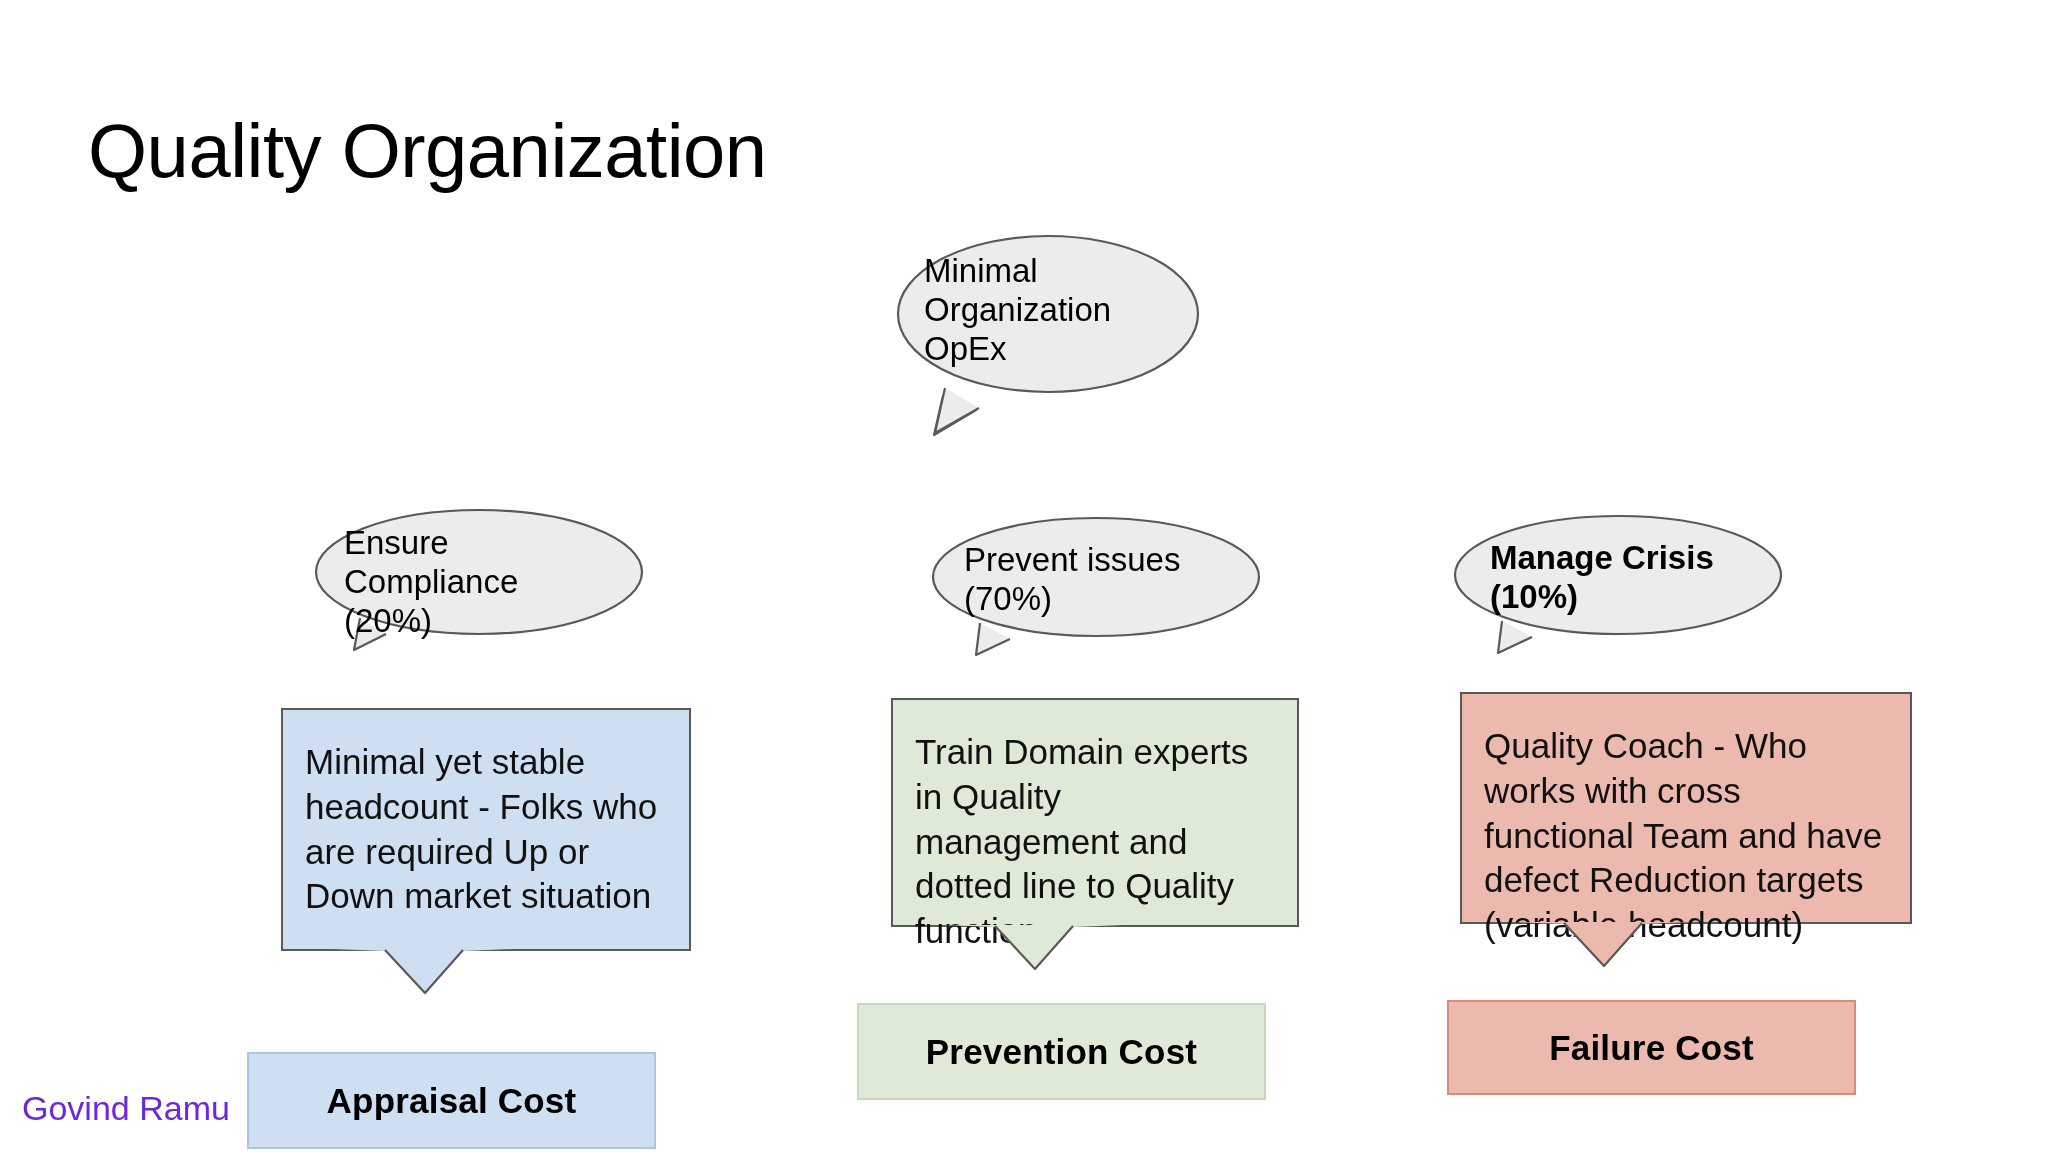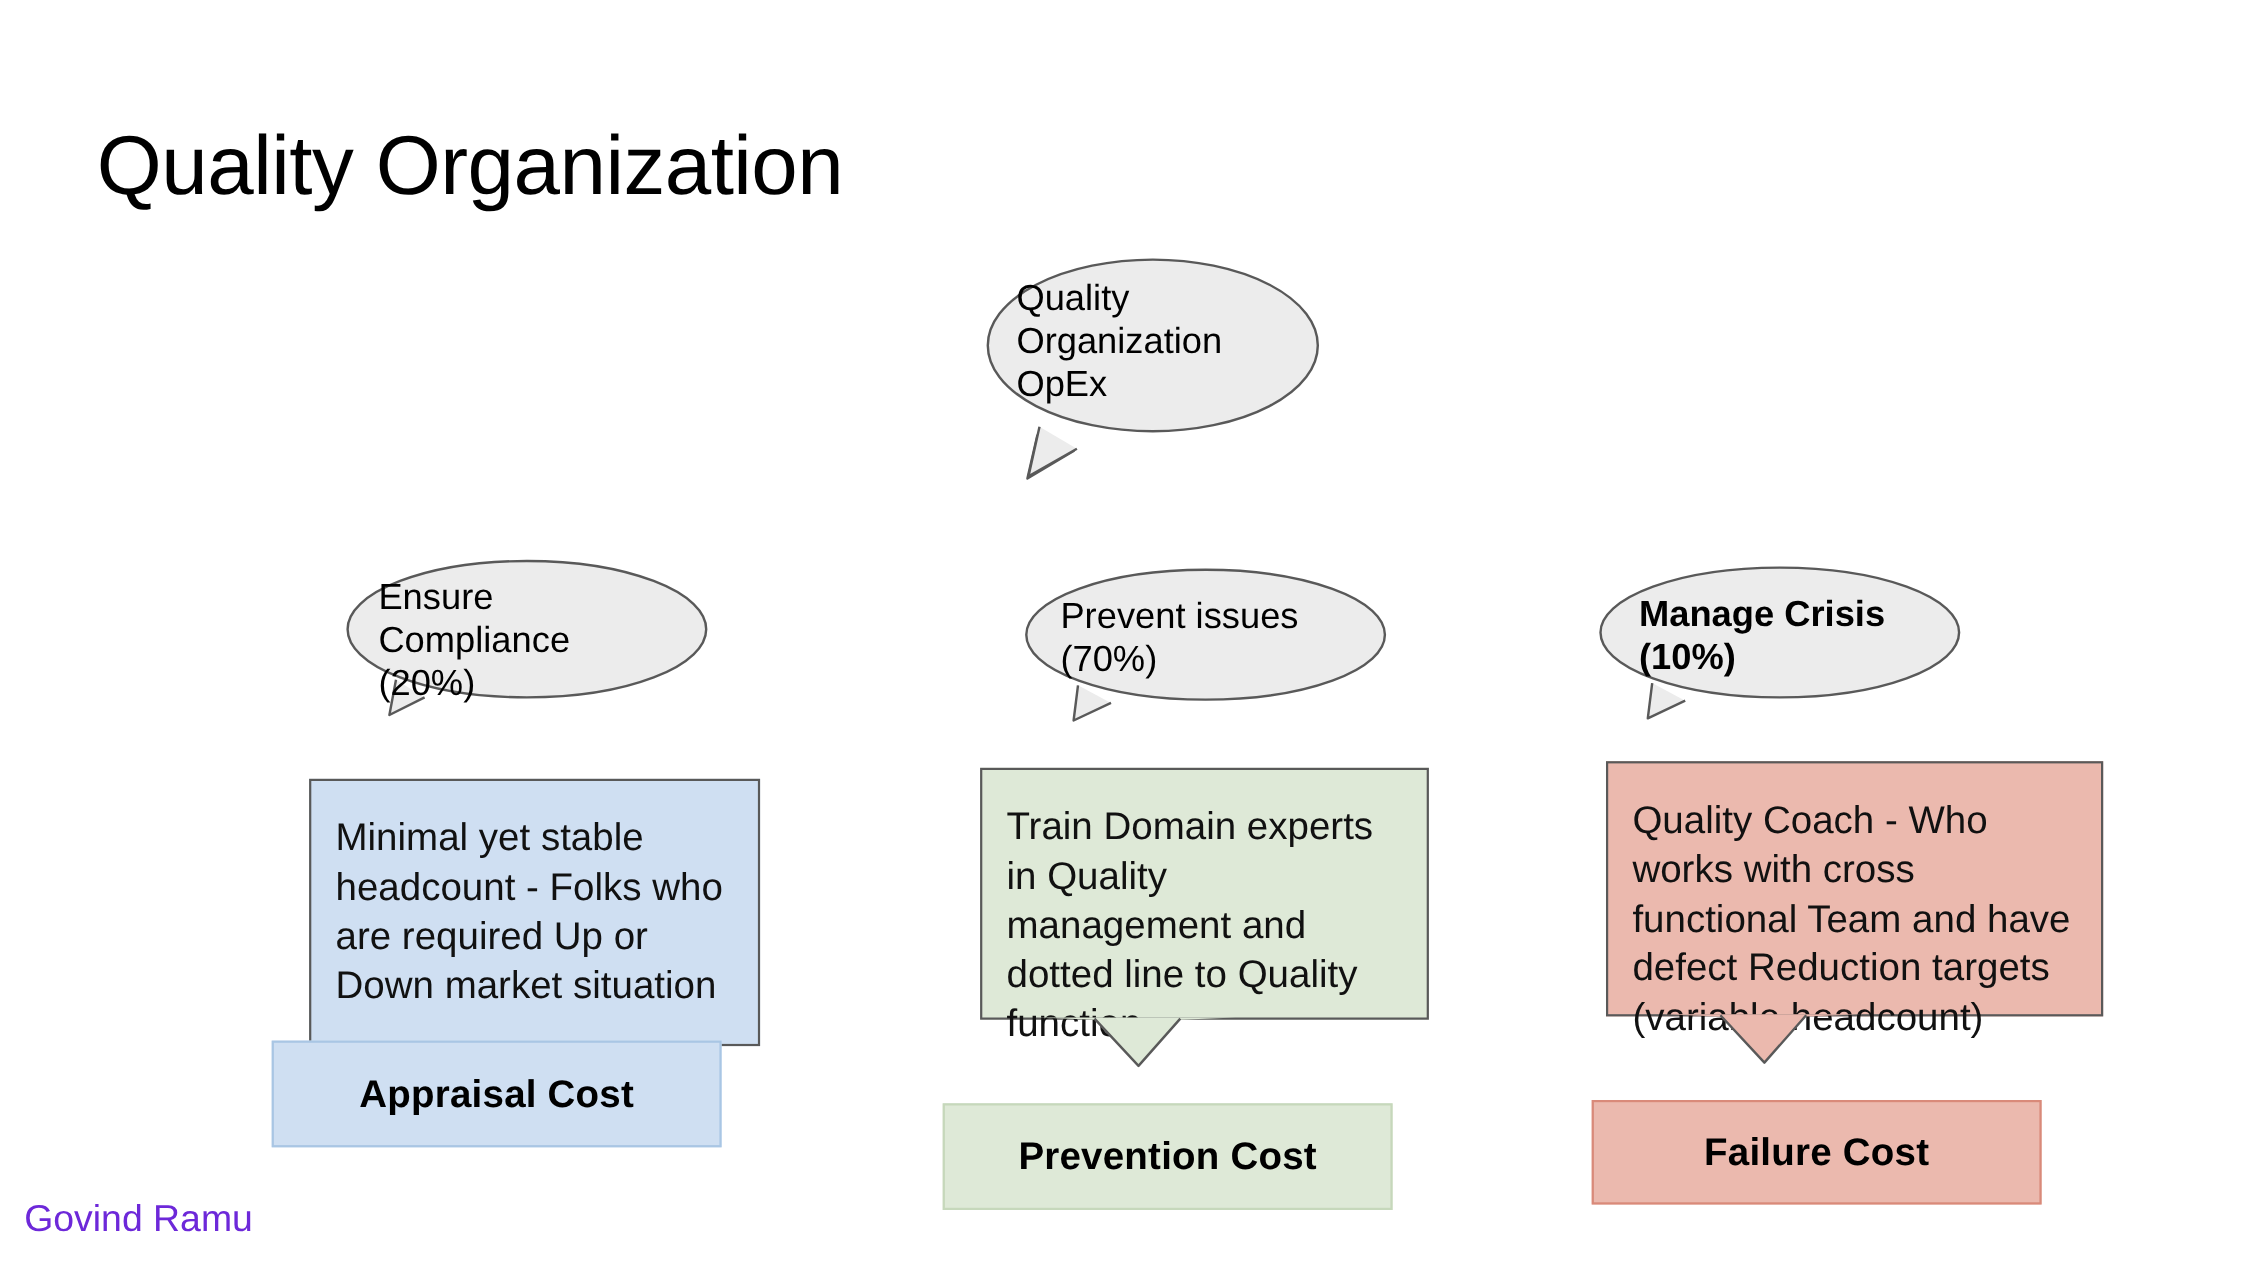--- a/index.html
+++ b/index.html
@@ -172,21 +172,21 @@
   .cost-bar-label {
     font-size: 35px;
     font-weight: bold;
     color: #000000;
     white-space: nowrap;
     letter-spacing: 0.2px;
   }
 
   #cost-appraisal {
     left: 247px;
-    top: 946px;
+    top: 1052px;
     width: 409px;
     height: 97px;
     background: #CFDFF2;
     border: 2px solid #A9C6E4;
   }
   #cost-prevention {
     left: 857px;
     top: 1003px;
     width: 409px;
     height: 97px;
@@ -208,21 +208,21 @@
 <div id="slide">
 
   <div class="slide-title">Quality Organization</div>
 
   <div class="bubble" id="bubble-opex">
     <svg width="400" height="225" viewBox="0 0 400 225">
       <path d="M 95,178 L 86,217 L 128,192 Z" fill="#ECECEC" stroke="#595959" stroke-width="2.2" stroke-linejoin="round"></path>
       <ellipse cx="200" cy="96" rx="150" ry="78" fill="#ECECEC" stroke="#595959" stroke-width="2.2"></ellipse>
       <path d="M 97,170 L 87,215 L 131,190" fill="#ECECEC" stroke="#595959" stroke-width="2.2" stroke-linejoin="round"></path>
     </svg>
-    <div class="bubble-text">Quality
+    <div class="bubble-text">Minimal
 Organization
 OpEx</div>
   </div>
 
   <div class="bubble" id="bubble-compliance">
     <svg width="434" height="160" viewBox="0 0 434 160">
       <ellipse cx="217" cy="72" rx="163" ry="62" fill="#ECECEC" stroke="#595959" stroke-width="2.2"></ellipse>
       <path d="M 98,118 L 92,150 L 124,134" fill="#ECECEC" stroke="#595959" stroke-width="2.2" stroke-linejoin="round"></path>
     </svg>
     <div class="bubble-text">Ensure

